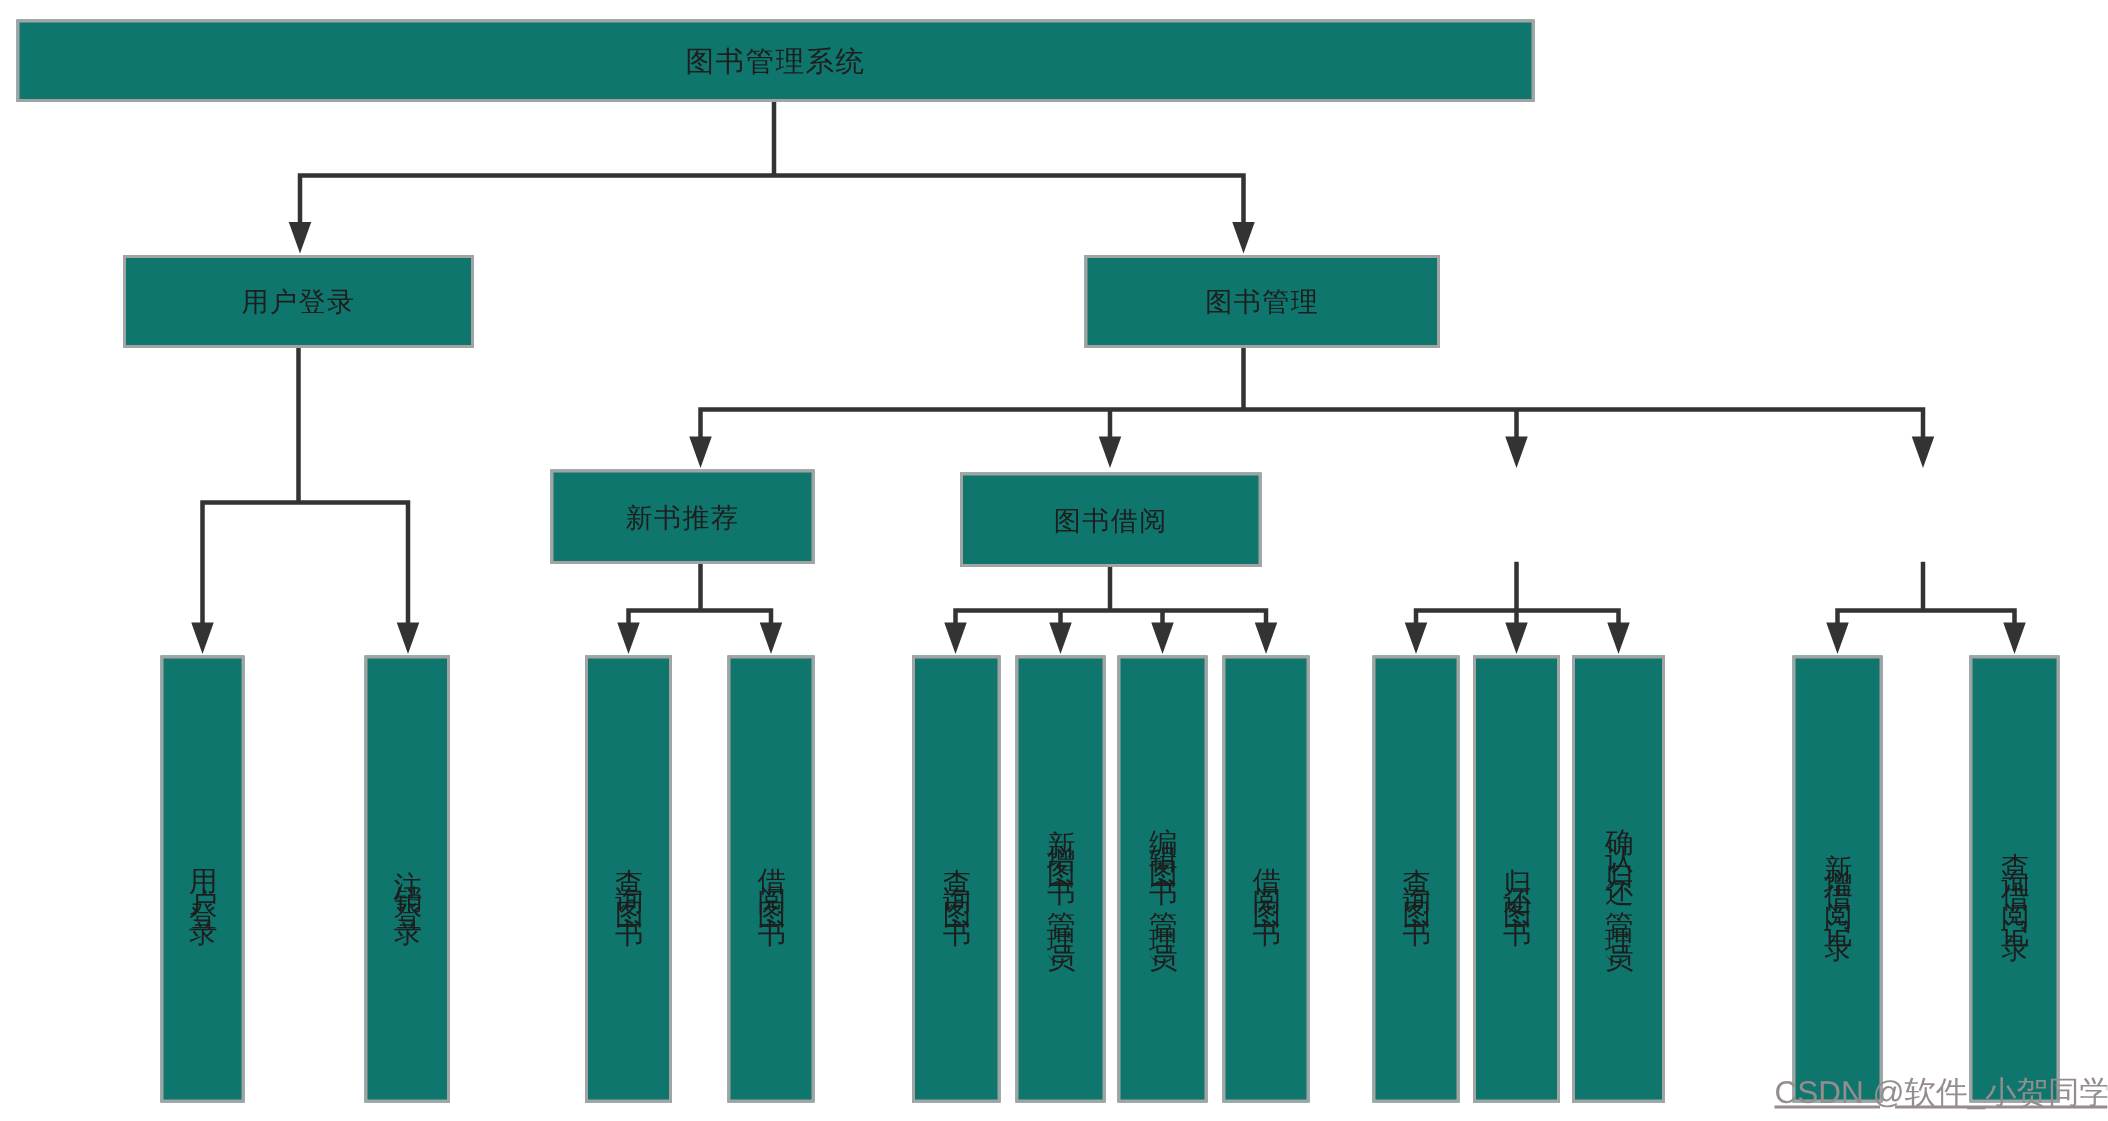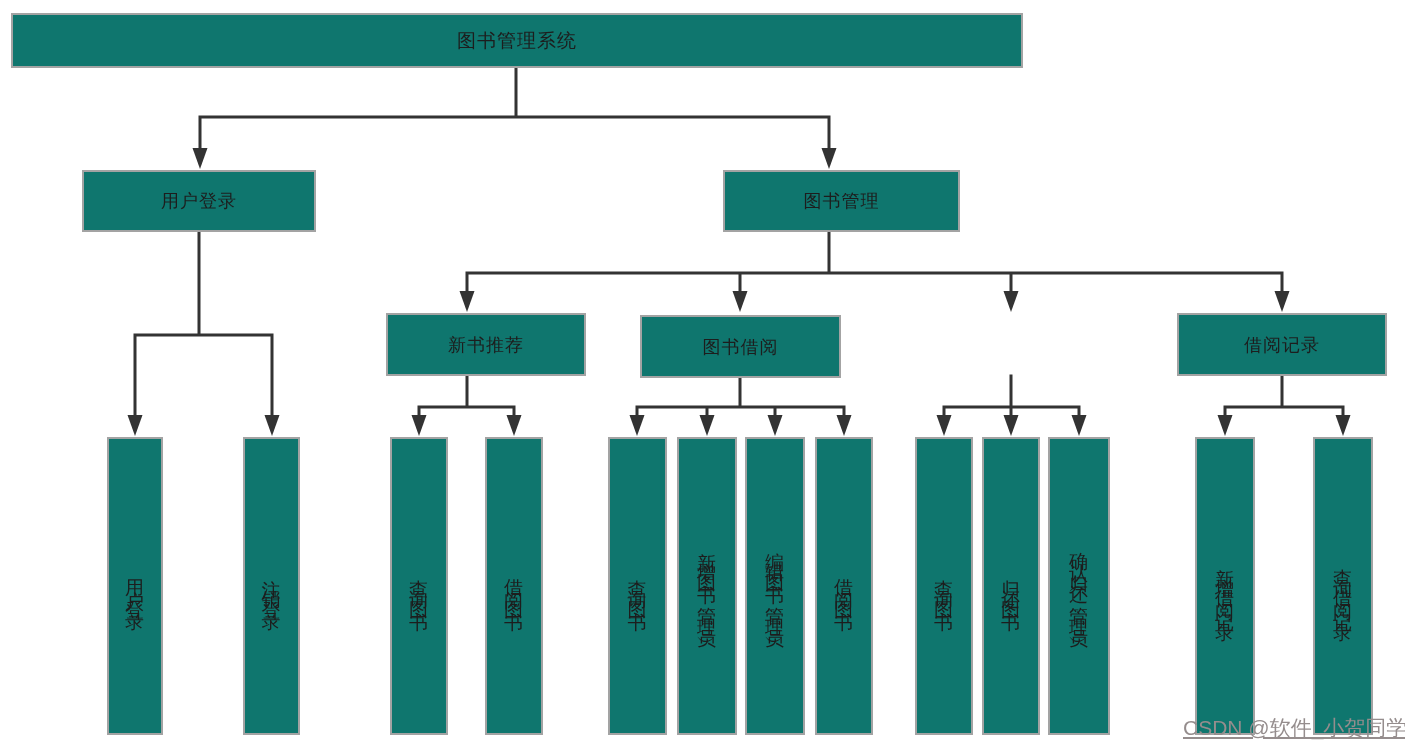--- a/index.html
+++ b/index.html
@@ -92,28 +92,25 @@
     <span>图书管理系统</span>
   </div>
 
   <div class="box hbox" style="left:82px; top:170px; width:234px; height:62px;">
     <span>用户登录</span>
   </div>
   <div class="box hbox" style="left:711px; top:170px; width:237px; height:62px;margin-left:12px;">
     <span>图书管理</span>
   </div>
 
-  <div class="box hbox" style="left:386px; top:313px; width:200px; height:63px;">
+  <div class="box hbox" style="left:367px; top:313px; width:176px; height:63px;">
     <span>新书推荐</span>
   </div>
   <div class="box hbox" style="left:640px; top:315px; width:201px; height:63px;">
     <span>图书借阅</span>
-  </div>
-  <div class="box hbox" style="left:1177px; top:313px; width:210px; height:63px;">
-    <span>借阅记录</span>
   </div>
 
   <div class="box vbox" style="left:107px; top:437px; width:56px; height:298px;">
     <span>用户登录</span>
   </div>
   <div class="box vbox" style="left:243px; top:437px; width:57px; height:298px;">
     <span>注销登录</span>
   </div>
 
   <div class="box vbox" style="left:390px; top:437px; width:58px; height:298px;">

